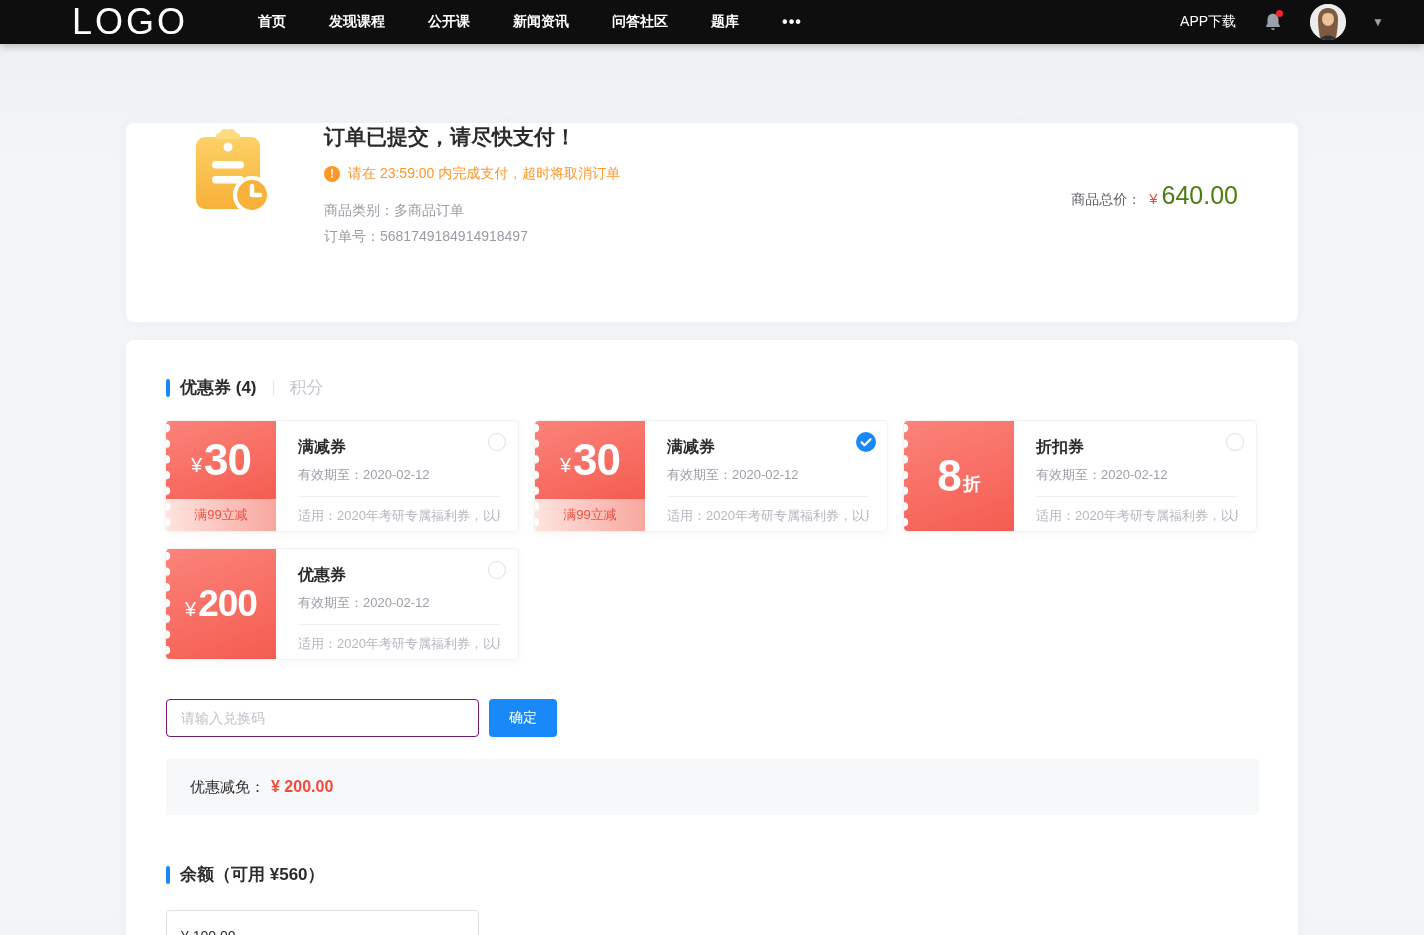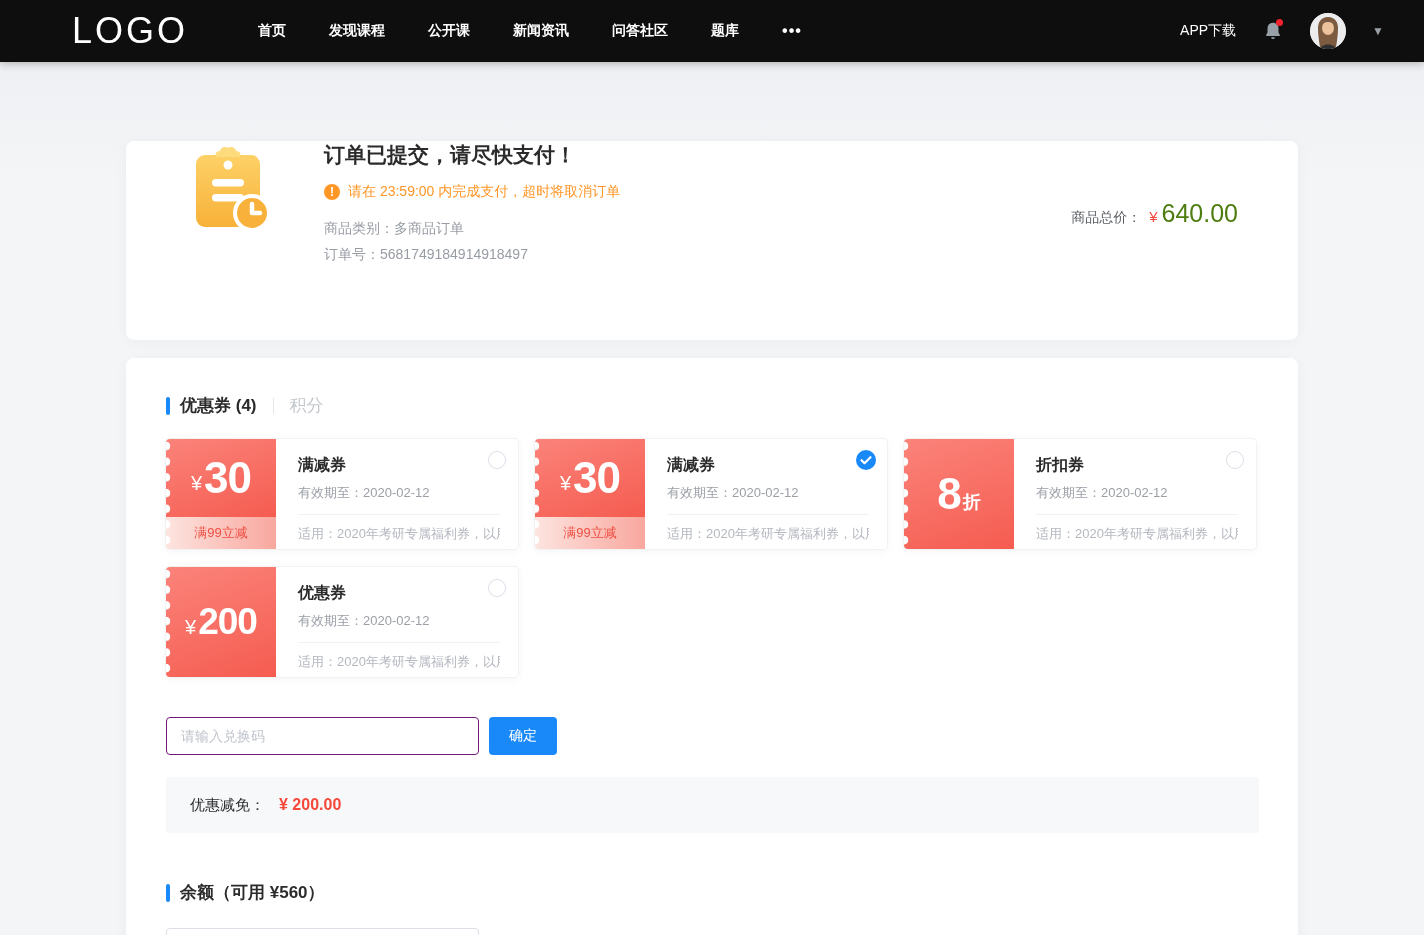--- a/index.html
+++ b/index.html
@@ -1,20 +1,20 @@
 <!DOCTYPE html>
 <html><head>
 <meta charset="utf-8">
 <style>
   * { margin:0; padding:0; box-sizing:border-box; }
   html,body { width:1424px; height:935px; overflow:hidden;
     font-family:"Liberation Sans","DejaVu Sans",sans-serif; background:#f3f4f6; }
 
   
-  .nav { height:62px; background:#0e0e0e; display:flex; align-items:center;
+  .nav { height:44px; background:#0e0e0e; display:flex; align-items:center;
     padding:0 40px 0 72px; position:relative; z-index:5;
     box-shadow:0 2px 8px rgba(0,0,0,.25); }
   .logo { color:#fff; font-size:36px; font-weight:200; letter-spacing:3px; line-height:1; }
   .nav-items { display:flex; align-items:center; gap:43px; margin-left:70px; }
   .nav-item { color:#fff; font-size:14px; font-weight:600; cursor:pointer; white-space:nowrap; }
   .nav-item.more { font-size:16px; letter-spacing:1px; font-weight:700; }
   .nav-right { margin-left:auto; display:flex; align-items:center; gap:26px; }
   .app-dl { color:#fff; font-size:14px; font-weight:500; cursor:pointer; }
   .bell-wrap { position:relative; width:22px; height:22px; cursor:pointer; }
   .bell-dot { position:absolute; top:-1px; right:1px; width:7px; height:7px;
@@ -82,21 +82,21 @@
   .redeem-row { margin-top:40px; display:flex; align-items:center; gap:10px; }
   .redeem-input { width:313px; height:38px; border:1px solid #701a75; border-radius:4px;
     padding:0 14px; font-size:14px; color:#333; outline:none; }
   .redeem-input::placeholder { color:#c0c4cc; }
   .confirm-btn { width:68px; height:38px; background:#1989fa; border:none; border-radius:4px;
     color:#fff; font-size:14px; cursor:pointer; }
 
   .gray-bar { width:1093px; height:56px; background:#f7f8fa; border-radius:2px;
     display:flex; align-items:center; padding:0 24px; margin-top:22px; }
   .disc-label { font-size:15px; color:#2b2b2b; }
-  .disc-val { font-size:16px; font-weight:700; color:#f5483b; margin-left:14px; }
+  .disc-val { font-size:16px; font-weight:700; color:#f5483b; margin-left:6px; }
 
   .balance-head { margin-top:48px; margin-bottom:0; }
   .balance-input { display:block; margin-top:24px; width:313px; height:52px;
     border:1px solid #dcdfe6; border-radius:4px; padding:0 14px; font-size:14px;
     color:#2b2b2b; outline:none; }
   .gray-bar.bottom { margin-top:24px; height:40px; }
 </style>
 </head>
 <body>
 

